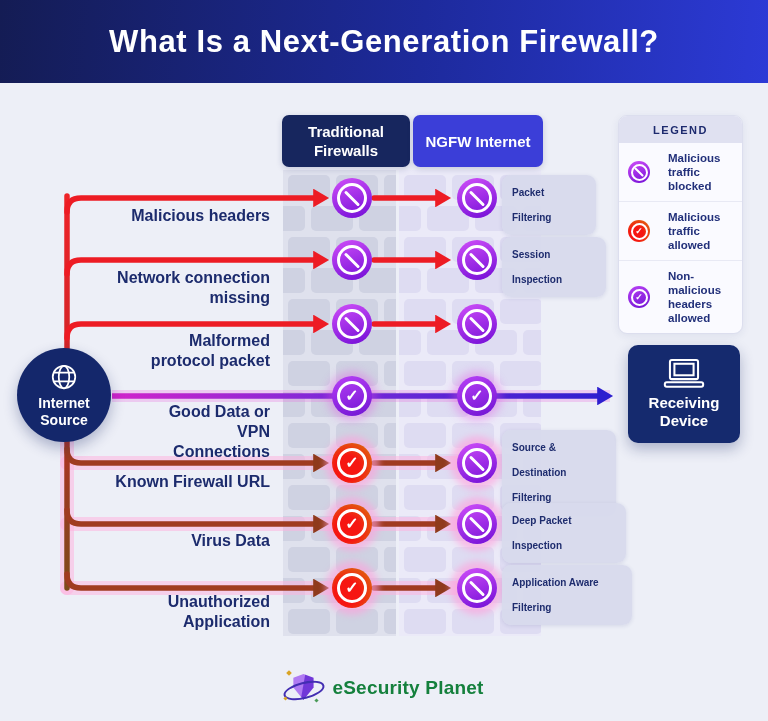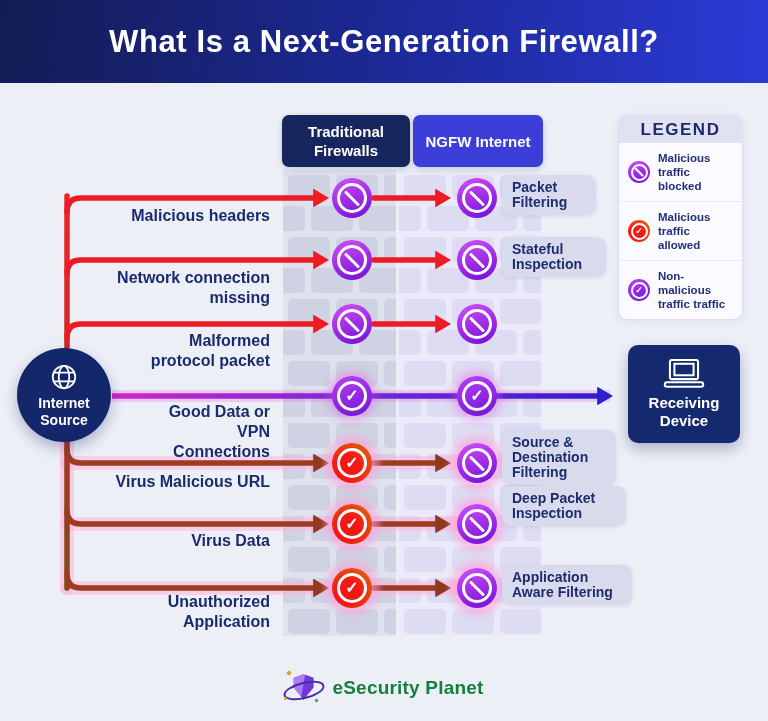--- a/index.html
+++ b/index.html
@@ -26,41 +26,41 @@
           display:flex;align-items:center;justify-content:center;text-align:center;
           color:#fff;font-weight:700;font-size:15px;line-height:19px;
           box-shadow:0 2px 6px rgba(20,30,90,.18);}
   .colhdr.trad{left:282px;width:128px;background:#17265e;}
   .colhdr.ngfw{left:413px;width:130px;background:#3b3ed8;}
 
   
   .legend{position:absolute;left:618px;top:115px;width:123px;z-index:4;background:#fafaff;
           border:1px solid #dcdeee;border-radius:9px;box-shadow:0 2px 8px rgba(40,50,120,.08);}
   .legend-title{height:27px;background:#e0e1f1;border-radius:8px 8px 0 0;display:flex;
-          align-items:center;justify-content:center;font-size:17px;font-weight:700;
+          align-items:center;justify-content:center;font-size:11px;font-weight:700;
           letter-spacing:1.5px;color:#1d2a6e;}
   .legend-item{display:flex;align-items:center;gap:8px;padding:8px 9px;}
   .legend-item + .legend-item{border-top:1px solid #e8e9f4;}
-  .legend-label{font-size:11.5px;line-height:14px;font-weight:600;color:#22307a;}
+  .legend-label{font-size:11.5px;line-height:14px;font-weight:600;color:#22307a;margin-left:10px;}
 
   
   .source{position:absolute;left:17px;top:348px;width:94px;height:94px;border-radius:50%;
           background:#14276b;z-index:5;display:flex;flex-direction:column;align-items:center;
           justify-content:center;gap:3px;box-shadow:0 6px 14px rgba(20,35,100,.3);}
   .src-label{color:#fff;font-size:14px;line-height:17px;font-weight:700;text-align:center;}
   .device{position:absolute;left:628px;top:345px;width:112px;height:98px;border-radius:10px;
           background:#152a6e;z-index:5;display:flex;flex-direction:column;align-items:center;
           justify-content:center;gap:4px;box-shadow:0 6px 14px rgba(20,35,100,.3);}
   .dev-label{color:#fff;font-size:15px;line-height:18px;font-weight:700;text-align:center;}
 
   
   .rowlabel{position:absolute;z-index:4;text-align:right;font-size:16px;line-height:20px;
             font-weight:600;color:#1c2b6d;}
   .pill{position:absolute;left:502px;z-index:4;background:rgba(216,218,236,.97);
-        border-radius:9px;padding:5px 10px;font-size:14px;line-height:15px;font-weight:600;
+        border-radius:9px;padding:5px 10px;font-size:10px;line-height:25px;font-weight:600;
         color:#1e2c6e;box-shadow:0 1px 4px rgba(40,50,120,.12);}
 
   
   .icon{position:absolute;width:40px;height:40px;border-radius:50%;z-index:3;
         display:flex;align-items:center;justify-content:center;}
   .icon .ring{width:24px;height:24px;border:3px solid #fff;border-radius:50%;position:relative;
         display:flex;align-items:center;justify-content:center;}
   .icon .slash{position:absolute;left:2px;top:10.5px;width:20px;height:3px;background:#fff;
         transform:rotate(45deg);border-radius:2px;}
   .icon .chk{color:#fff;font-size:16px;font-weight:700;line-height:1;}
@@ -283,21 +283,21 @@
           </span>
         </span>
       <span class="legend-label">Malicious traffic allowed</span>
     </div>
     <div class="legend-item">
       <span class="sicon purplechk">
           <span class="ring">
             <span class="chk">✓</span>
           </span>
         </span>
-      <span class="legend-label">Non-malicious traffic traffic</span>
+      <span class="legend-label">Non-malicious headers allowed</span>
     </div>
   </aside>
 
   <div class="source">
     <svg width="30" height="30" viewBox="0 0 24 24" fill="none" stroke="#ffffff" stroke-width="1.4">
       <circle cx="12" cy="12" r="9"></circle>
       <ellipse cx="12" cy="12" rx="4.2" ry="9"></ellipse>
       <path d="M3.8,8.5 H20.2 M3.8,15.5 H20.2"></path>
     </svg>
     <div class="src-label">Internet Source</div>
@@ -309,21 +309,21 @@
       <rect x="10.5" y="4.5" width="15" height="9"></rect>
       <rect x="3" y="19" width="30" height="3.5" rx="1.5"></rect>
     </svg>
     <div class="dev-label">Receiving Device</div>
   </div>
 
   <div class="rowlabel" style="top:206px;left:70px;width:200px">Malicious headers</div>
   <div class="rowlabel" style="top:268px;left:115px;width:155px">Network connection missing</div>
   <div class="rowlabel" style="top:402px;left:140px;width:130px">Good Data or VPN Connections</div>
   <div class="rowlabel" style="top:331px;left:130px;width:140px">Malformed protocol packet</div>
-  <div class="rowlabel" style="top:472px;left:70px;width:200px">Virus Malicious URL</div>
+  <div class="rowlabel" style="top:472px;left:70px;width:200px">Known Firewall URL</div>
   <div class="rowlabel" style="top:592px;left:130px;width:140px">Unauthorized Application</div>
   <div class="rowlabel" style="top:531px;left:70px;width:200px">Virus Data</div>
 
   <div class="icon blocked" style="left:332px;top:178px" title="blocked">
       <span class="ring">
         <span class="slash"></span>
       </span>
     </div>
   <div class="icon blocked" style="left:457px;top:178px" title="blocked">
       <span class="ring">
@@ -391,23 +391,23 @@
         <span class="chk">✓</span>
       </span>
     </div>
   <div class="icon blocked glow-pink" style="left:457px;top:568px" title="blocked">
       <span class="ring">
         <span class="slash"></span>
       </span>
     </div>
 
   <div class="pill" style="top:175px;width:74px">Packet Filtering</div>
-  <div class="pill" style="top:237px;width:84px">Stateful Inspection</div>
+  <div class="pill" style="top:237px;width:84px">Session Inspection</div>
   <div class="pill" style="top:430px;width:94px">Source &amp; Destination Filtering</div>
-  <div class="pill" style="top:486px;width:104px">Deep Packet Inspection</div>
+  <div class="pill" style="top:503px;width:104px">Deep Packet Inspection</div>
   <div class="pill" style="top:565px;width:110px">Application Aware Filtering</div>
 
   <footer class="brand">
     <span class="mark">
       <span class="shield"></span>
       <span class="orbit"></span>
       <span class="sp s1"></span>
       <span class="sp s2"></span>
       <span class="sp s3"></span>
     </span>

